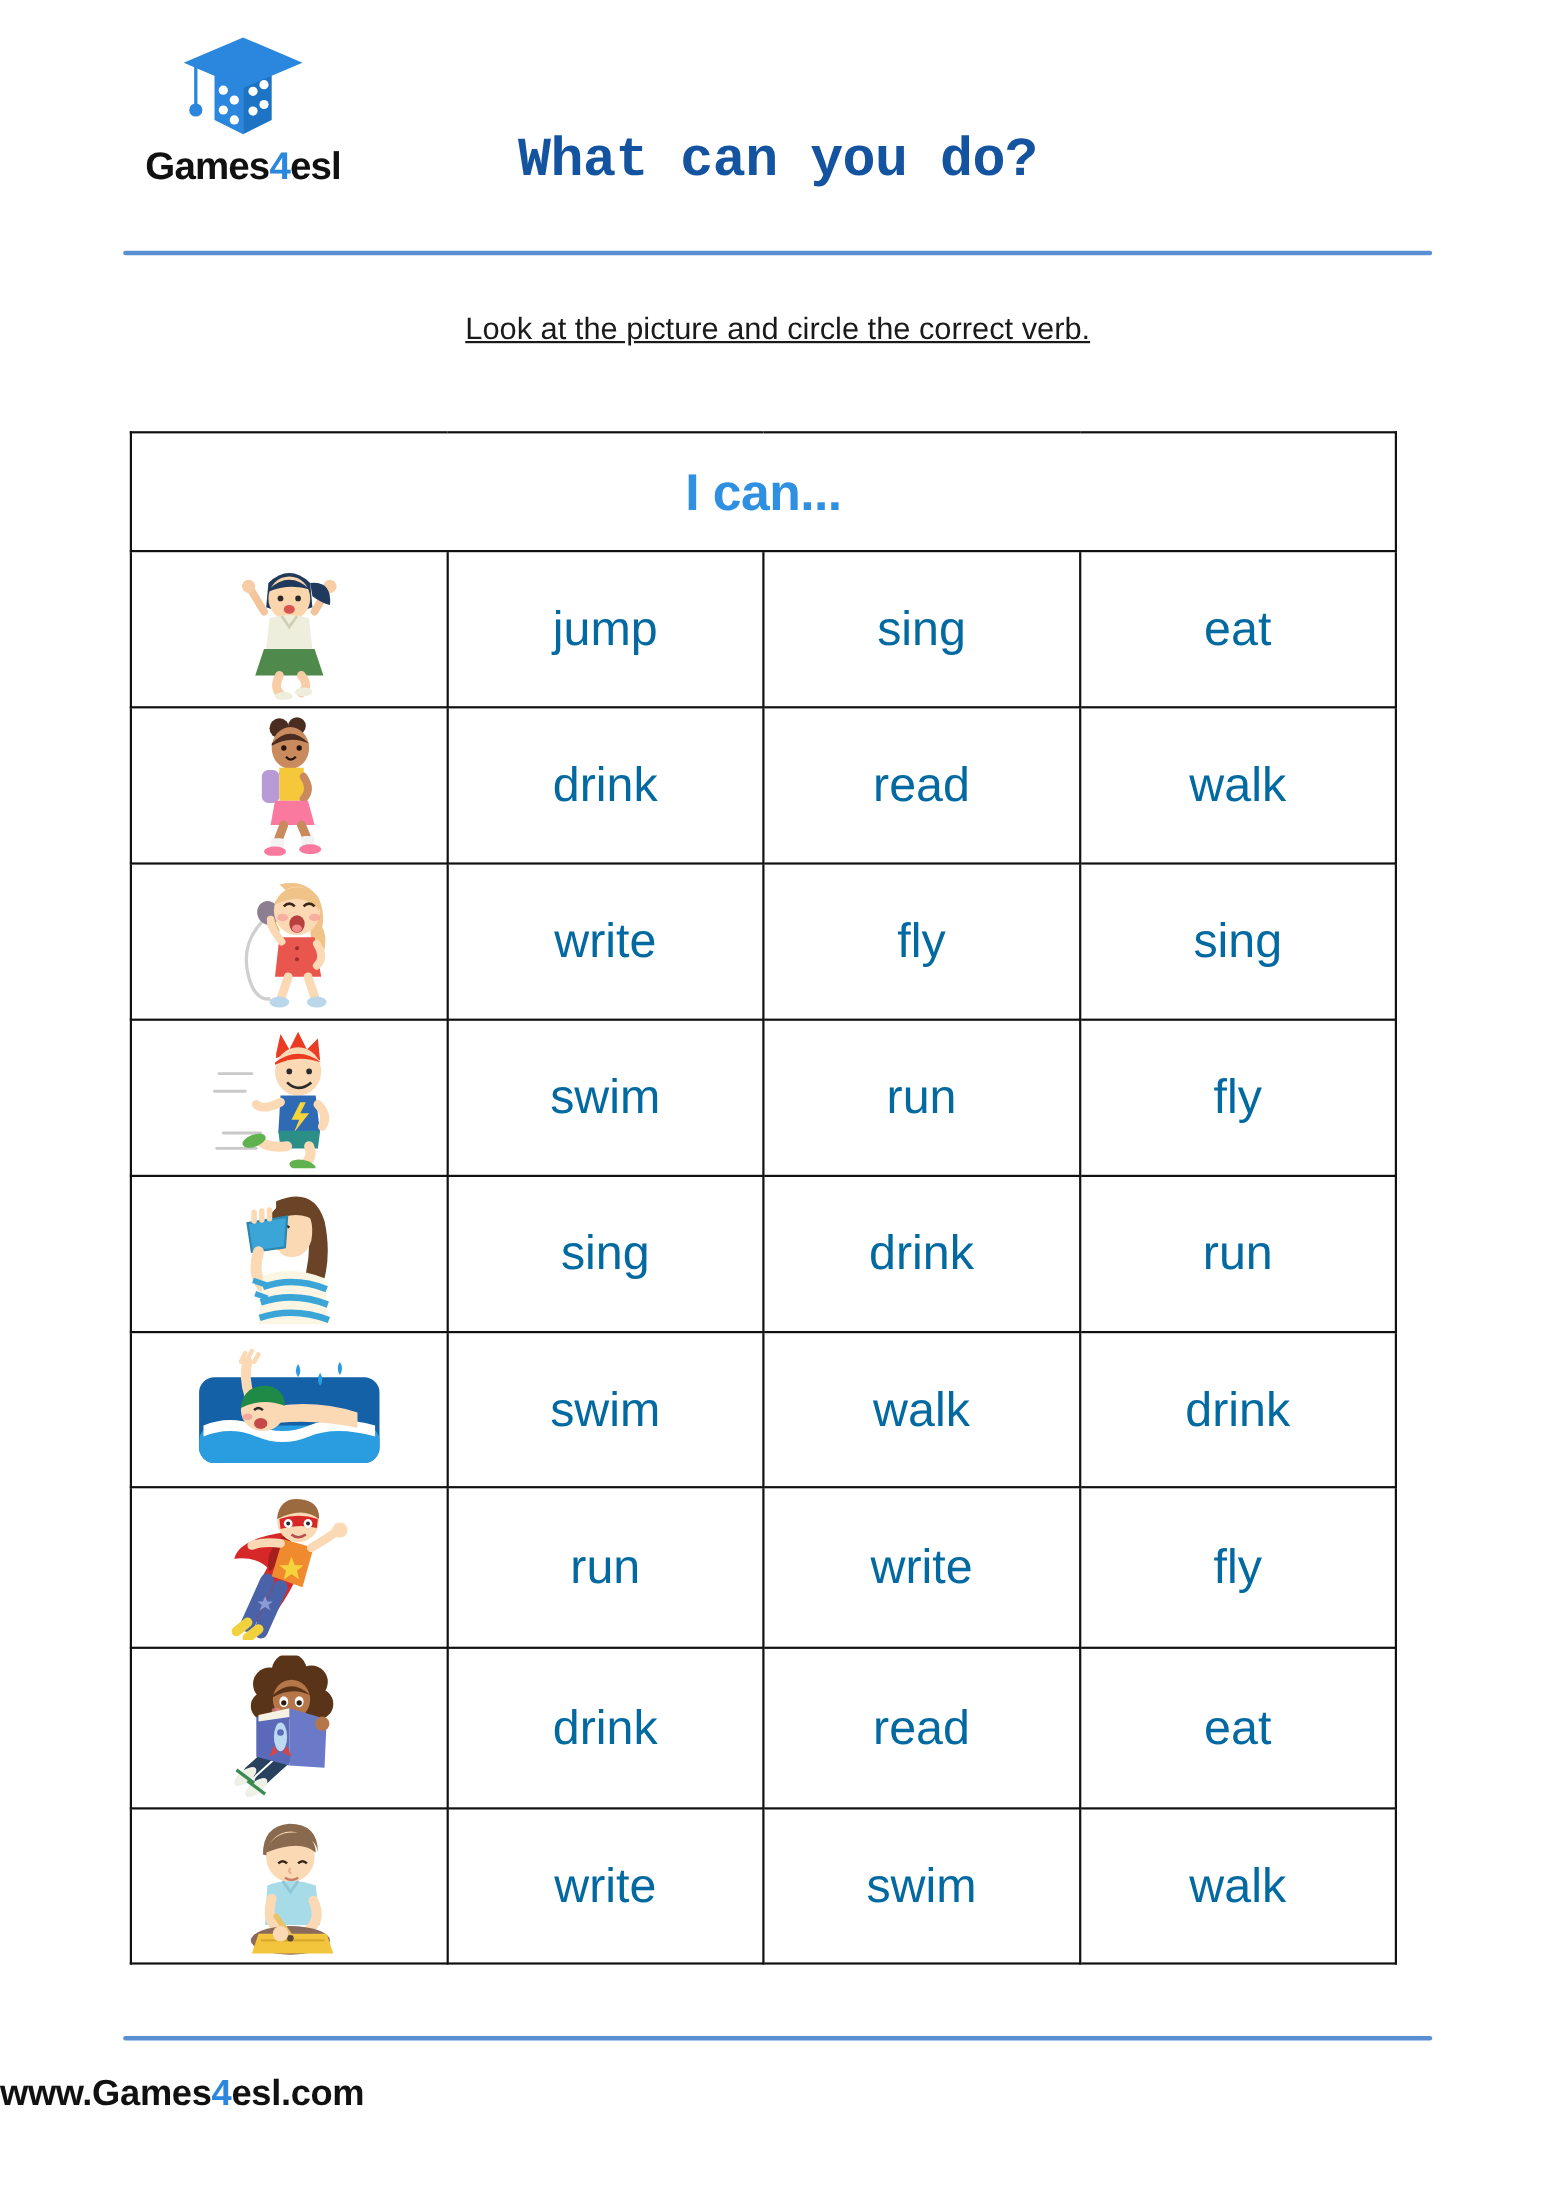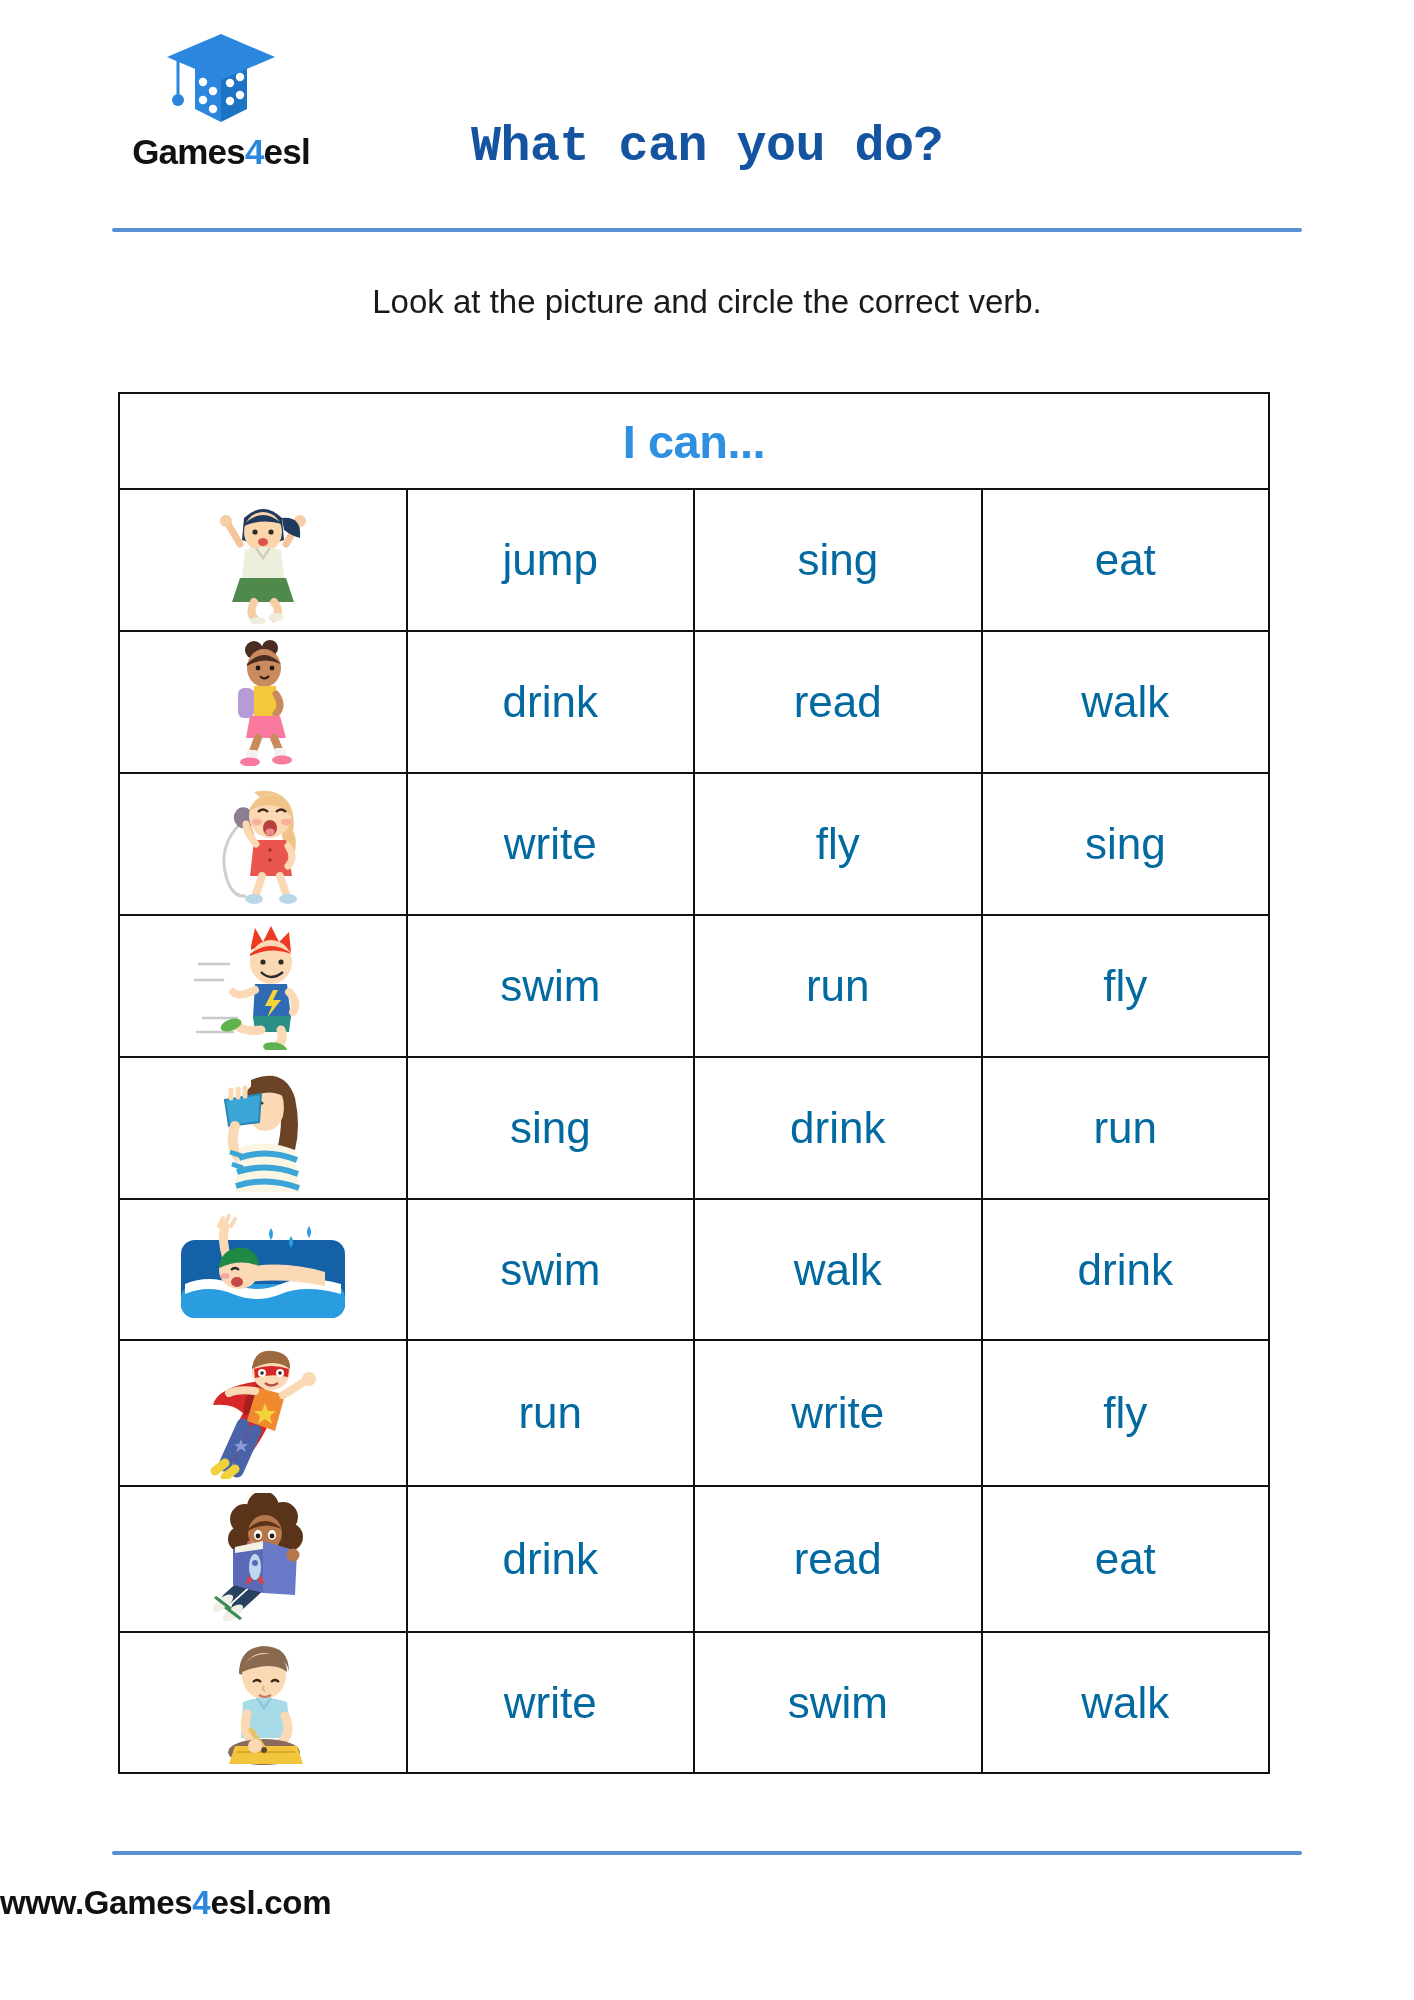--- a/index.html
+++ b/index.html
@@ -72,43 +72,44 @@
   .rule-top { top: 228px; }
   .rule-bottom { top: 1851px; }
 
   
   .instruction {
     position: absolute;
     left: 0;
     right: 0;
     top: 283px;
     text-align: center;
-    font-size: 33px;
+    font-size: 28px;
     color: #1a1a1a;
     font-weight: 400;
+    text-decoration: underline;
   }
 
   
   .wsheet-table {
     position: absolute;
     left: 118px;
     top: 392px;
     width: 1152px;
     border-collapse: collapse;
     table-layout: fixed;
   }
 
   .wsheet-table td {
     border: 2.5px solid #111111;
     text-align: center;
     vertical-align: middle;
   }
 
   .head-cell {
-    height: 96px;
+    height: 108px;
     font-size: 47px;
     font-weight: 700;
     color: #2f8fe0;
     letter-spacing: -0.5px;
     margin-top: 46px;
   }
 
   .pic-cell   { width: 297px; height: 141px; padding: 6px 0; }
   .word-cell  { font-size: 44px; color: #0369a1; font-weight: 400; height: 141px; }
 

